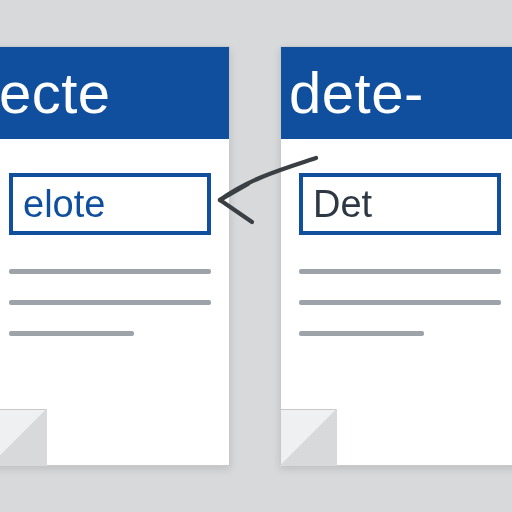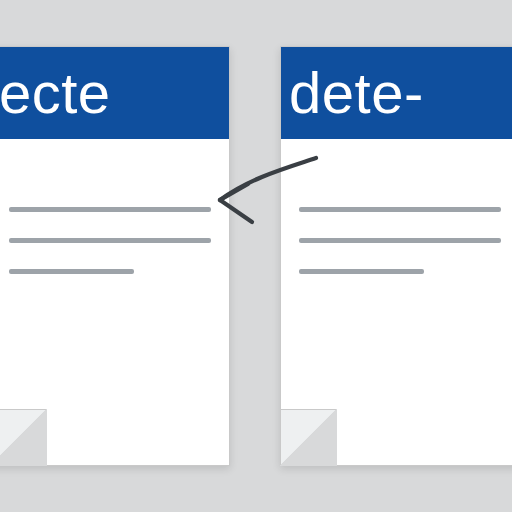--- a/index.html
+++ b/index.html
@@ -99,32 +99,34 @@
     stroke-linecap: round;
     stroke-linejoin: round;
   }
 </style>
 </head>
 <body>
 
 <div class="doc doc-left">
   <div class="doc-header">ecte</div>
   <div class="doc-body">
+    <div class="field-box field-blue-text">elote</div>
     <div class="rule-lines">
       <div class="rule"></div>
       <div class="rule"></div>
       <div class="rule short"></div>
     </div>
   </div>
   <div class="fold"></div>
 </div>
 
 <div class="doc doc-right">
   <div class="doc-header">dete-</div>
   <div class="doc-body">
+    <div class="field-box field-dark-text">Det</div>
     <div class="rule-lines">
       <div class="rule"></div>
       <div class="rule"></div>
       <div class="rule short"></div>
     </div>
   </div>
   <div class="fold"></div>
 </div>
 
 <div class="arrow">

